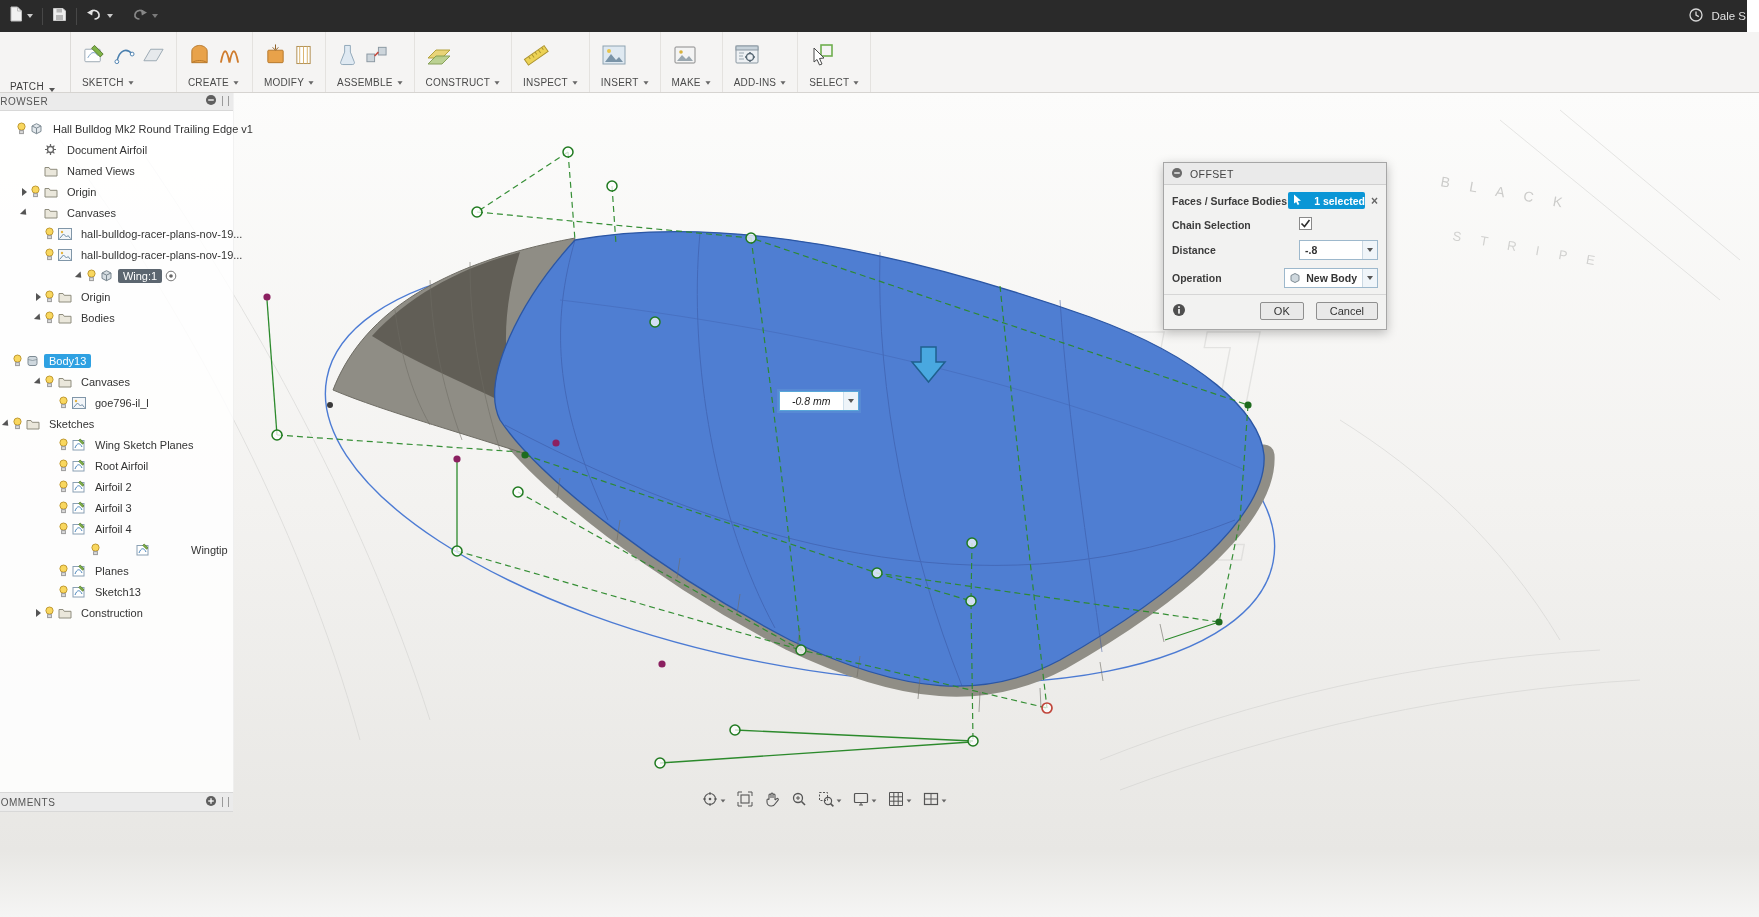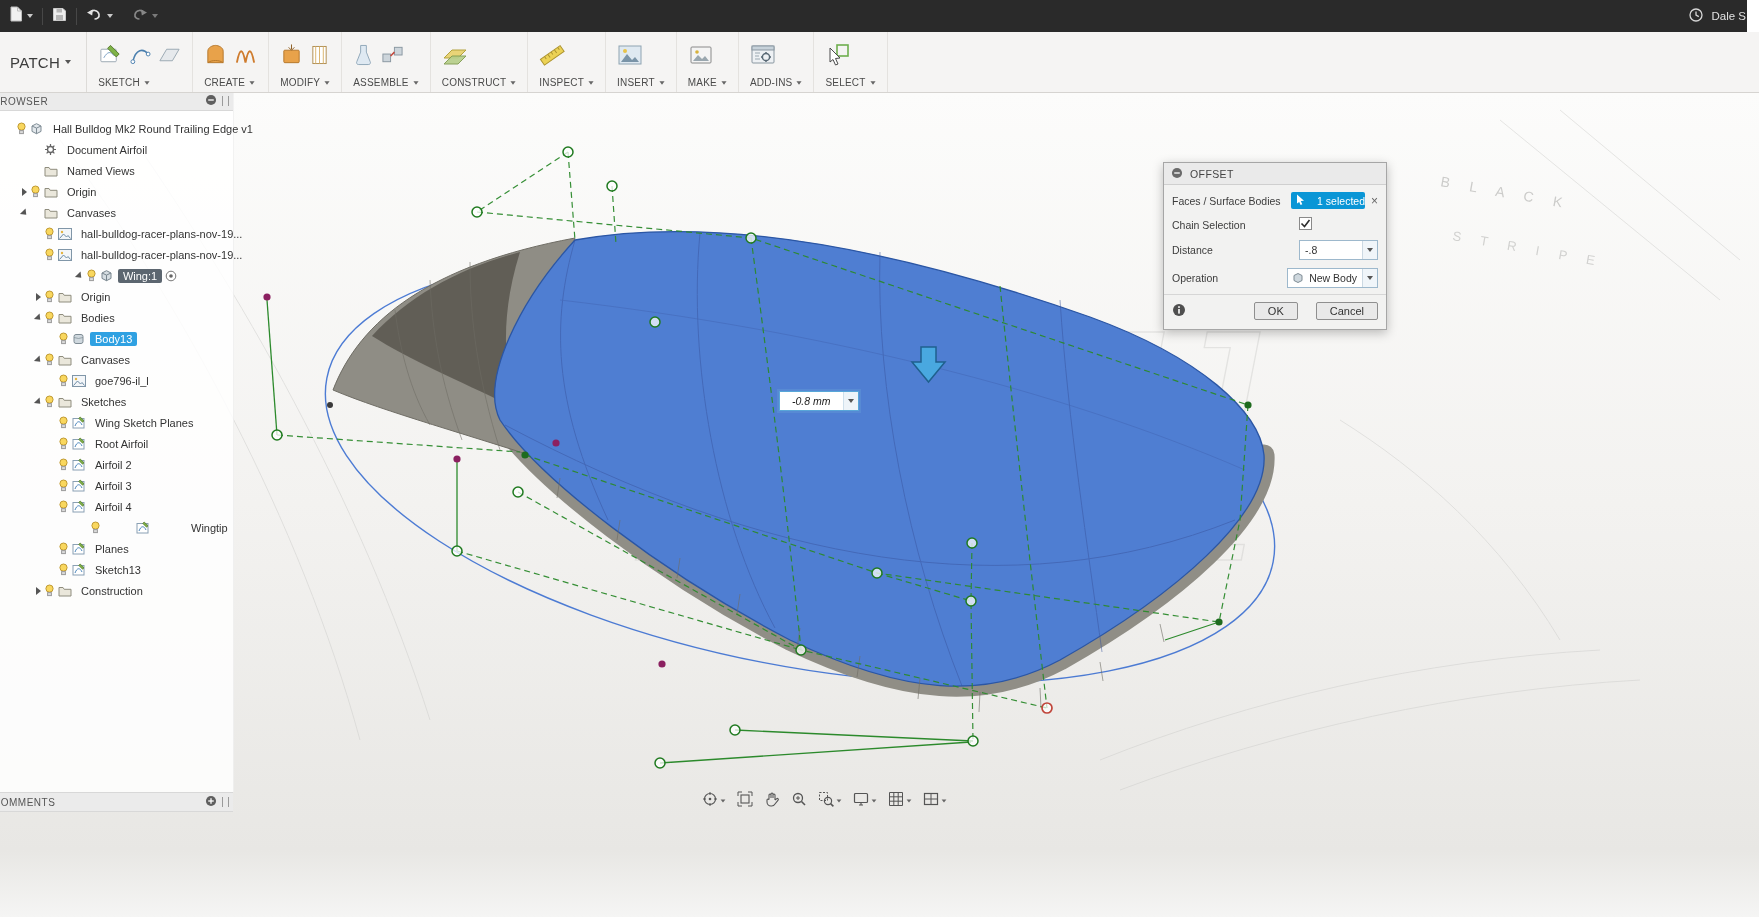--- a/index.html
+++ b/index.html
@@ -12,21 +12,21 @@
   .tb-btn{display:flex;align-items:center;gap:4px;padding:0 9px;height:100%;cursor:pointer;}
   .tb-sep{width:1px;height:17px;background:#474747;}
   .caret{width:0;height:0;border-left:3.5px solid transparent;border-right:3.5px solid transparent;
          border-top:4px solid #c9c9c9;display:inline-block;}
   .tb-right{margin-left:auto;display:flex;align-items:center;gap:7px;padding-right:1px;
             font-size:11.5px;color:#e0e0e0;}
 
   
   .ribbon{position:absolute;top:32px;left:0;right:0;height:60px;background:#f5f4f3;
           border-bottom:1px solid #d6d4d1;display:flex;align-items:stretch;z-index:55;}
-  .patch{display:flex;align-items:center;gap:5px;padding:0 15px 0 10px;font-size:15px;
+  .patch{display:flex;align-items:flex-end;gap:5px;padding:0 15px 0 10px;font-size:10px;
          color:#3c3c3c;border-right:1px solid #dddbd8;cursor:pointer;letter-spacing:.3px;}
   .patch .caret{border-top-color:#555;}
   .rgroup{display:flex;flex-direction:column;align-items:flex-start;padding:5px 11px 3px;
           border-right:1px solid #e4e2df;cursor:pointer;}
   .ricons{flex:1;display:flex;align-items:center;gap:7px;}
   .rlabel{font-size:10px;color:#4a4a4a;display:flex;align-items:center;gap:4px;
           padding-bottom:1px;letter-spacing:.2px;}
   .rlabel .caret{border-top-color:#666;transform:scale(.85);}
 
   
@@ -60,35 +60,35 @@
   .comments{position:absolute;left:0;top:792px;width:233px;height:18px;background:#ebebeb;
             border-top:1px solid #d8d8d8;border-bottom:1px solid #d8d8d8;display:flex;
             align-items:center;font-size:10px;color:#555;letter-spacing:.5px;z-index:40;}
 
   
   .dialog{position:absolute;left:1163px;top:162px;width:222px;background:#f2f2f1;
           border:1px solid #a6a6a6;box-shadow:0 3px 10px rgba(0,0,0,.25);z-index:70;
           font-size:11px;color:#333;}
   .dlg-header{height:21px;display:flex;align-items:center;gap:7px;padding:0 7px;background:#eaeaea;
               border-bottom:1px solid #cfcfcf;font-size:10.5px;color:#444;letter-spacing:.4px;cursor:move;}
-  .dlg-body{padding:3px 0 2px;}
+  .dlg-body{padding:3px 0 2px;font-weight:bold;}
   .drow{display:flex;align-items:center;justify-content:space-between;padding:4px 8px;}
   .dlabel{font-size:10.5px;color:#3c3c3c;}
   .dval{display:flex;align-items:center;}
   .sel-pill{background:#0a96d6;color:#fff;border-radius:2px;padding:2px 0 2px 5px;
             display:inline-flex;align-items:center;gap:12px;font-size:10.5px;cursor:pointer;}
   .dlg-x{color:#666;margin-left:6px;font-size:12px;cursor:pointer;line-height:1;}
   .combo{background:#fff;border:1px solid #9db8cc;display:inline-flex;align-items:center;
          height:18px;cursor:pointer;}
   .combo-text{padding:0 5px;min-width:42px;font-size:10.5px;}
   .combo-caret{width:14px;align-self:stretch;border-left:1px solid #ccd9e3;display:flex;
                align-items:center;justify-content:center;background:#f0f5f9;}
   .combo-caret .caret{border-top-color:#555;}
   .op-ic{padding-left:4px;display:inline-flex;}
-  .dlg-footer{display:flex;align-items:center;padding:7px 8px 9px;border-top:1px solid #d6d6d6;gap:18px;}
+  .dlg-footer{display:flex;align-items:center;padding:7px 8px 9px;border-top:1px solid #d6d6d6;gap:12px;}
   .dlg-spacer{flex:1;}
   .dbtn{font-size:11px;padding:2px 13px;background:#e9e9e9;border:1px solid #8f8f8f;
         border-radius:2px;cursor:pointer;font-family:inherit;color:#333;}
 
   
   .float-input{position:absolute;left:779px;top:391px;height:18px;display:flex;align-items:center;
                background:#fff;border:1px solid #58a6d8;box-shadow:0 0 0 2px rgba(120,180,220,.22);
                z-index:50;font-size:10.5px;color:#222;}
   .fi-text{padding:0 12px;font-style:italic;}
   .fi-caret{width:14px;align-self:stretch;border-left:1px solid #cfe0ec;display:flex;align-items:center;
@@ -586,21 +586,21 @@
             <rect x="3.6" y="8.6" width="3.8" height="3" fill="#dcdcdc" stroke="#9a9a9a"></rect>
           </svg>
         </span>
         <span class="ticon">
           <svg width="14" height="12" viewBox="0 0 14 12">
             <path d="M1 2.5 h4 l1.2 1.8 H13 V11 H1 Z" fill="#eae7db" stroke="#8f8d7e"></path>
           </svg>
         </span>
         <span class="tlabel">Bodies</span>
       </div>
-      <div class="tree-row" style="padding-left: 46px;">
+      <div class="tree-row" style=" margin-top: 22px;">
         <span class="tri-wrap"></span>
         <span class="bulb">
           <svg width="11" height="13" viewBox="0 0 11 13">
             <circle cx="5.5" cy="4.6" r="3.6" fill="#f9d75e" stroke="#c09a33"></circle>
             <rect x="3.6" y="8.6" width="3.8" height="3" fill="#dcdcdc" stroke="#9a9a9a"></rect>
           </svg>
         </span>
         <span class="ticon">
           <svg width="13" height="12" viewBox="0 0 13 12">
             <path d="M2 3.5 Q2 1.5 4 1.5 H9 Q11 1.5 11 3.5 V8.5 Q11 10.5 9 10.5 H4 Q2 10.5 2 8.5 Z" fill="#cfd8de" stroke="#7e8b94"></path>
@@ -636,21 +636,21 @@
         </span>
         <span class="ticon">
           <svg width="14" height="12" viewBox="0 0 14 12">
             <rect x="0.5" y="0.5" width="13" height="11" fill="#f3f6f9" stroke="#8096a8"></rect>
             <circle cx="4" cy="4" r="1.2" fill="#e4b33f"></circle>
             <path d="M1.5 10.5 L5.5 6 L8.5 9 L10 7.5 L12.5 10.5" fill="none" stroke="#6d8ba4"></path>
           </svg>
         </span>
         <span class="tlabel">goe796-il_l</span>
       </div>
-      <div class="tree-row" style="padding-left: 32px;">
+      <div class="tree-row" style="">
         <span class="tri-wrap">
           <span class="tri expanded"></span>
         </span>
         <span class="bulb">
           <svg width="11" height="13" viewBox="0 0 11 13">
             <circle cx="5.5" cy="4.6" r="3.6" fill="#f9d75e" stroke="#c09a33"></circle>
             <rect x="3.6" y="8.6" width="3.8" height="3" fill="#dcdcdc" stroke="#9a9a9a"></rect>
           </svg>
         </span>
         <span class="ticon">

